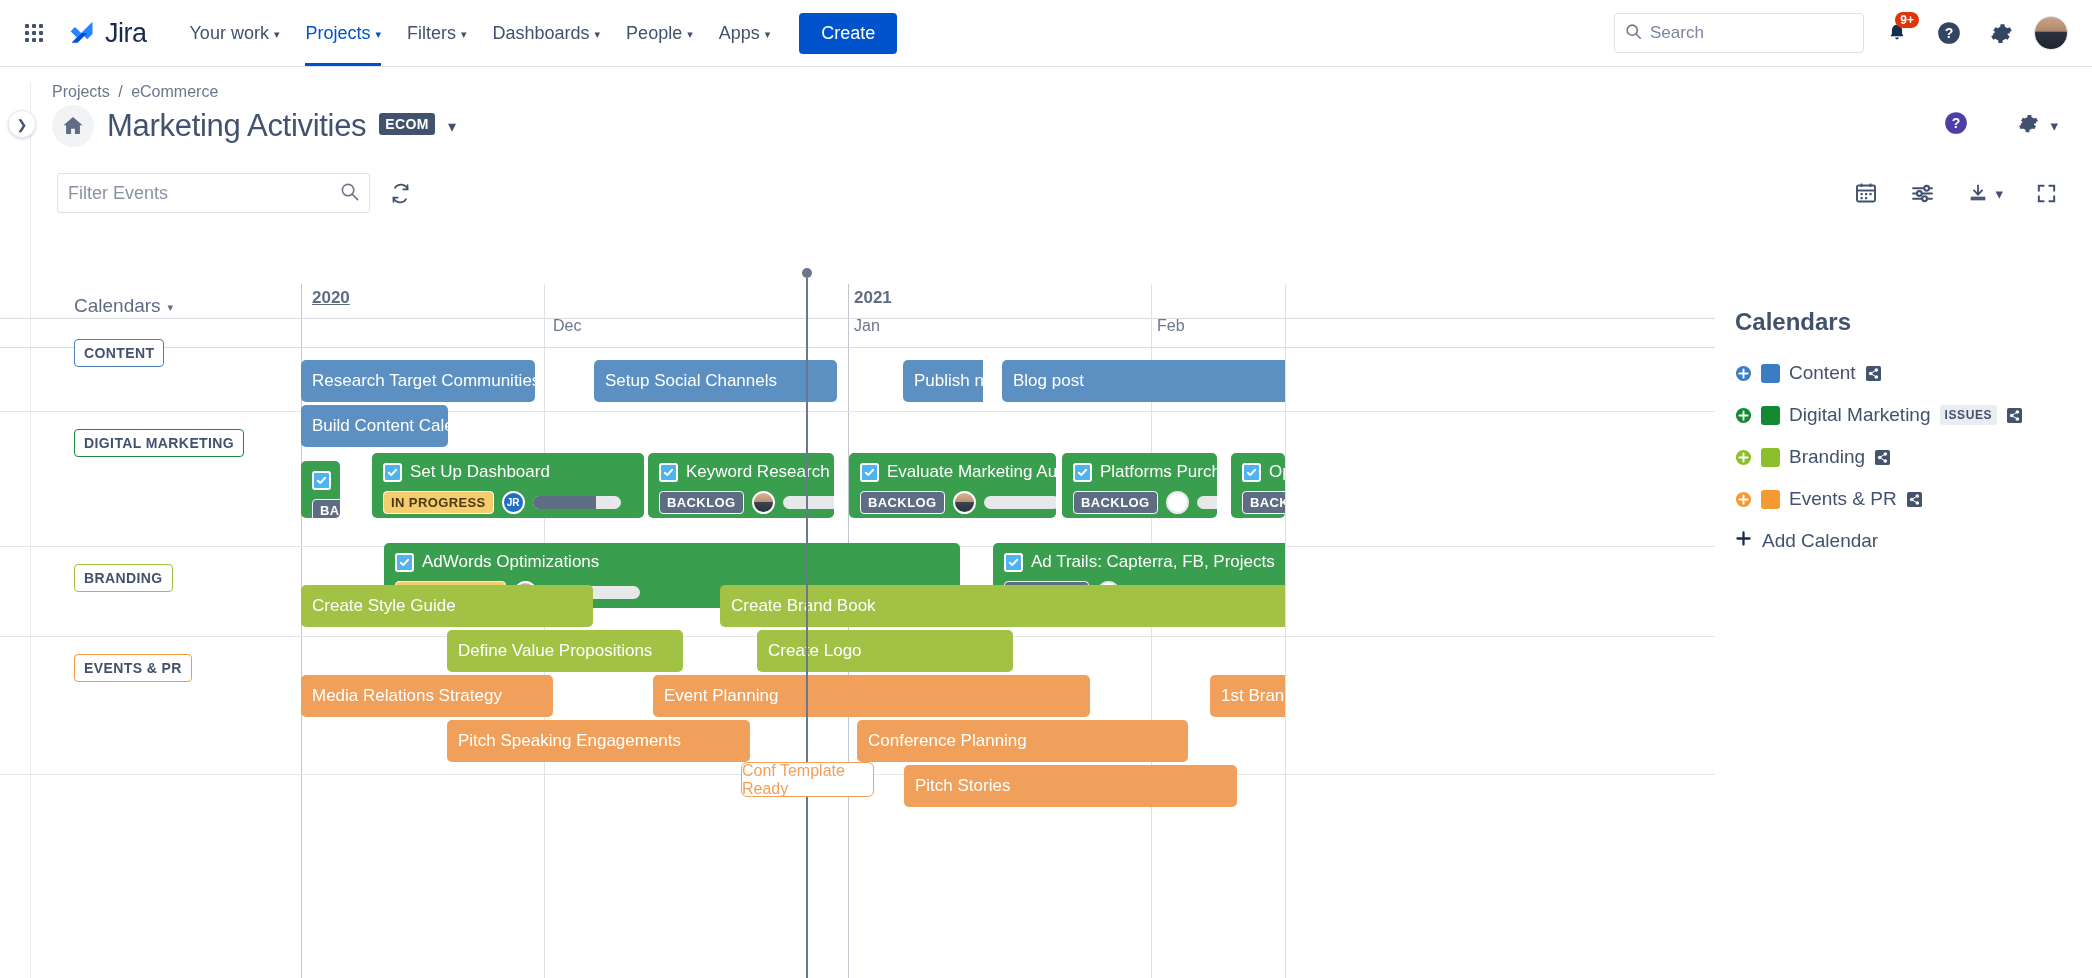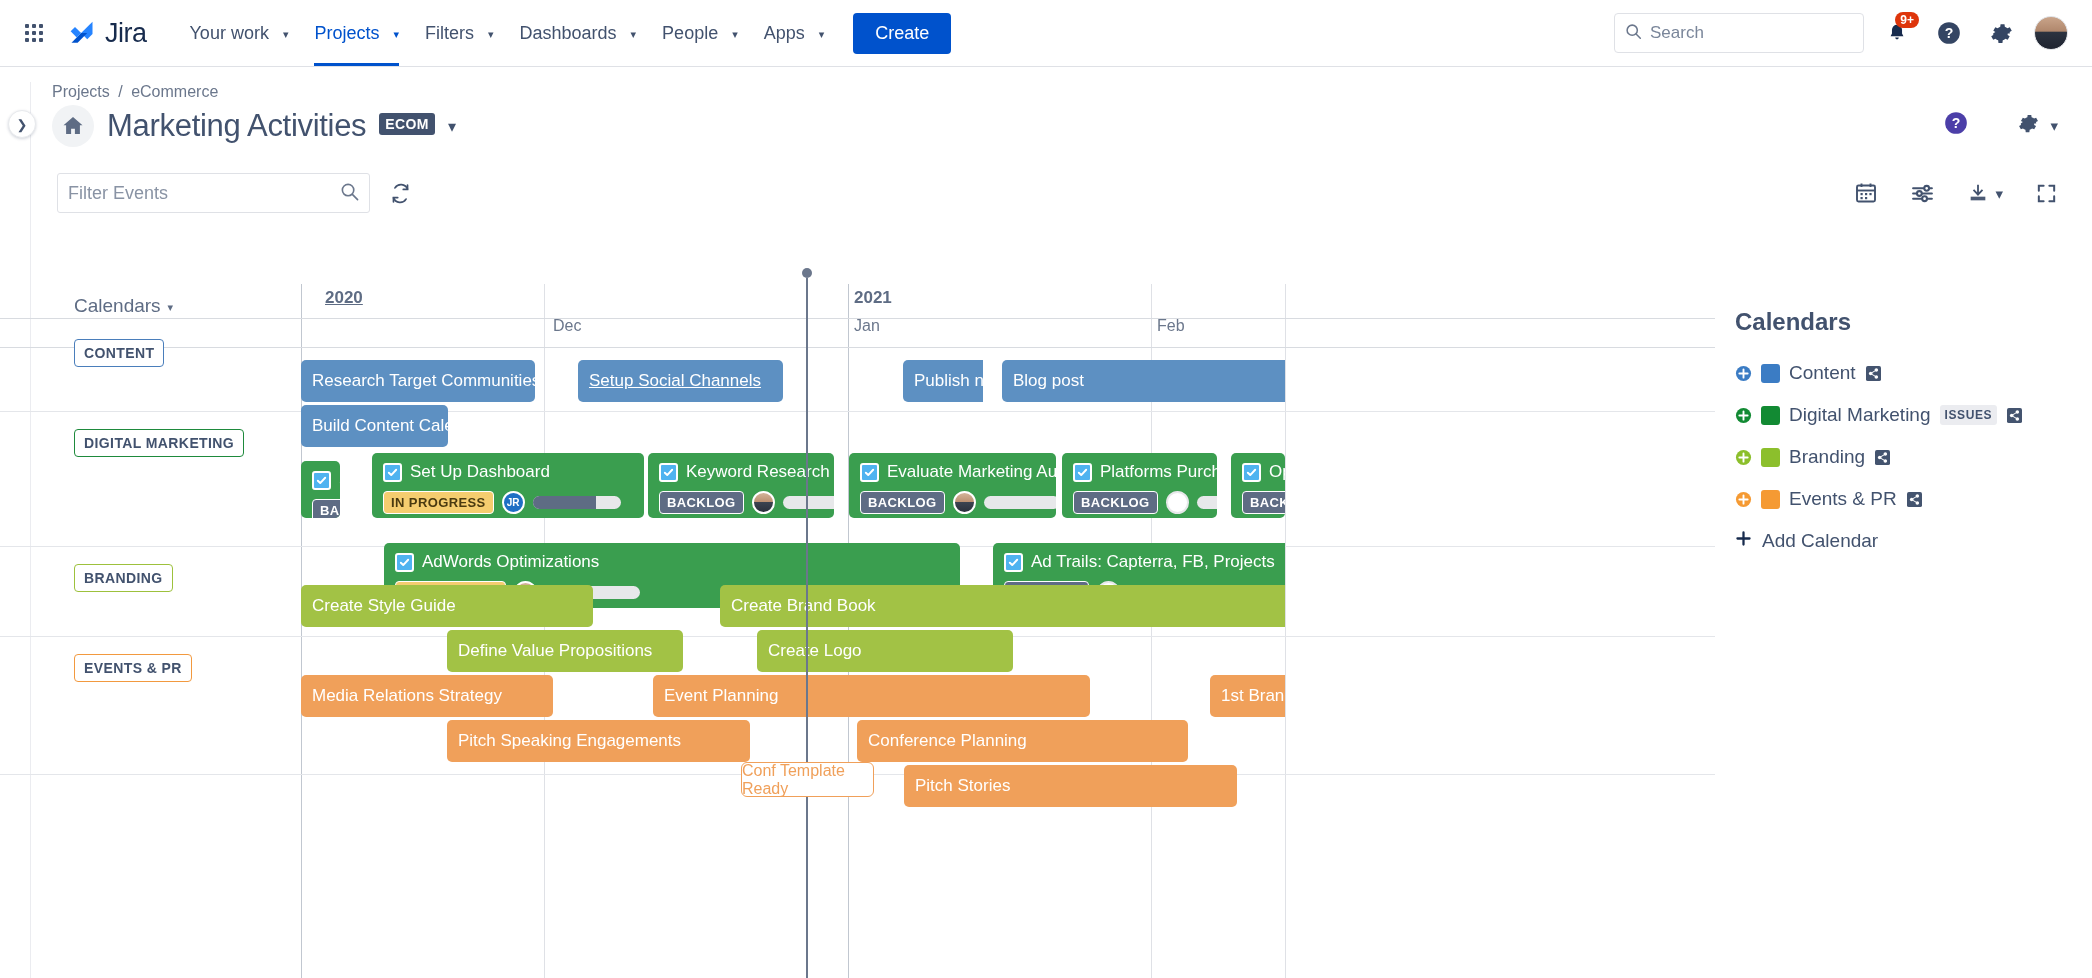--- a/index.html
+++ b/index.html
@@ -25,21 +25,21 @@
   .app-switcher .grid { display:grid; grid-template-columns: repeat(3, 4px); grid-template-rows: repeat(3,4px); gap: 3px; }
   .app-switcher .grid i { background:#42526e; width:4px; height:4px; border-radius:1px; display:block; }
 
   .brand { display:flex; align-items:center; gap:9px; margin-left: 18px; cursor:pointer; }
   .brand-logo { width: 28px; height: 28px; }
   .brand-name { font-size: 27px; color:#172b4d; letter-spacing:-0.5px; font-weight:500; }
 
   .navlinks { display:flex; align-items:center; gap:0; margin-left: 30px; }
   .navlink {
     font-size: 18px; color:#42526e; padding: 22px 13px; cursor:pointer;
-    display:flex; align-items:center; gap:14px; position:relative; white-space:nowrap;
+    display:flex; align-items:center; gap:5px; position:relative; white-space:nowrap;
   }
   .navlink.active { color:#0052cc; }
   .navlink.active::after {
     content:""; position:absolute; left:13px; right:13px; bottom:0; height:3px; background:#0052cc;
   }
   .caret { font-size: 11px; position:relative; top:1px; }
 
   .create-btn {
     margin-left: 16px; background:#0052cc; color:#fff; border:none; border-radius:4px;
     font-size: 18px; font-weight:500; padding: 10px 22px; cursor:pointer;
@@ -414,21 +414,21 @@
         <span>Calendars</span>
         <span class="caret">▾</span>
       </div>
       <div class="lane-tag content" style="top:55px;">CONTENT</div>
       <div class="lane-tag digital" style="top:145px;">DIGITAL MARKETING</div>
       <div class="lane-tag branding" style="top:280px;">BRANDING</div>
       <div class="lane-tag events" style="top:370px;">EVENTS &amp; PR</div>
     </div>
 
     <div class="hdr-band">
-      <span class="yr-label" style="left:325px;text-decoration:underline;">2020</span>
+      <span class="yr-label" style="left:312px;text-decoration:underline;">2020</span>
       <span class="yr-label" style="left:854px;">2021</span>
       <span class="mo-label" style="left:553px;">Dec</span>
       <span class="mo-label" style="left:854px;">Jan</span>
       <span class="mo-label" style="left:1157px;">Feb</span>
     </div>
 
     <div class="vline year" style="left:301px;"></div>
     <div class="vline" style="left:544px;"></div>
     <div class="vline year" style="left:848px;"></div>
     <div class="vline" style="left:1151px;"></div>
@@ -439,21 +439,21 @@
     <div class="row-sep" style="top:127px;"></div>
     <div class="row-sep" style="top:262px;"></div>
     <div class="row-sep" style="top:352px;"></div>
     <div class="row-sep" style="top:490px;"></div>
 
     <div class="today-line" style="left:806px;">
       <span class="today-dot"></span>
     </div>
 
     <div class="bar blue" style="left:301px; top:76px; width:234px; height:42px;">Research Target Communities</div>
-    <div class="bar blue" style="left:578px; top:76px; width:205px; height:42px;text-decoration:underline;">Setup Social Channels</div>
+    <div class="bar blue" style="left:594px; top:76px; width:243px; height:42px;">Setup Social Channels</div>
     <div class="bar blue sq-r" style="left:903px; top:76px; width:80px; height:42px;">Publish new</div>
     <div class="bar blue sq-r" style="left:1002px; top:76px; width:283px; height:42px;">Blog post</div>
     <div class="bar blue" style="left:301px; top:121px; width:147px; height:42px;">Build Content Calendar</div>
 
     <div class="icard" style="left:301px; top:177px; width:39px; height:57px;">
       <div class="ic-title">
         <span class="chk">
           <svg width="11" height="11" viewBox="0 0 12 12">
               <polyline points="2,6.3 4.6,8.8 10,3" fill="none" stroke="#fff" stroke-width="2.1" stroke-linecap="round" stroke-linejoin="round"></polyline>
             </svg>

